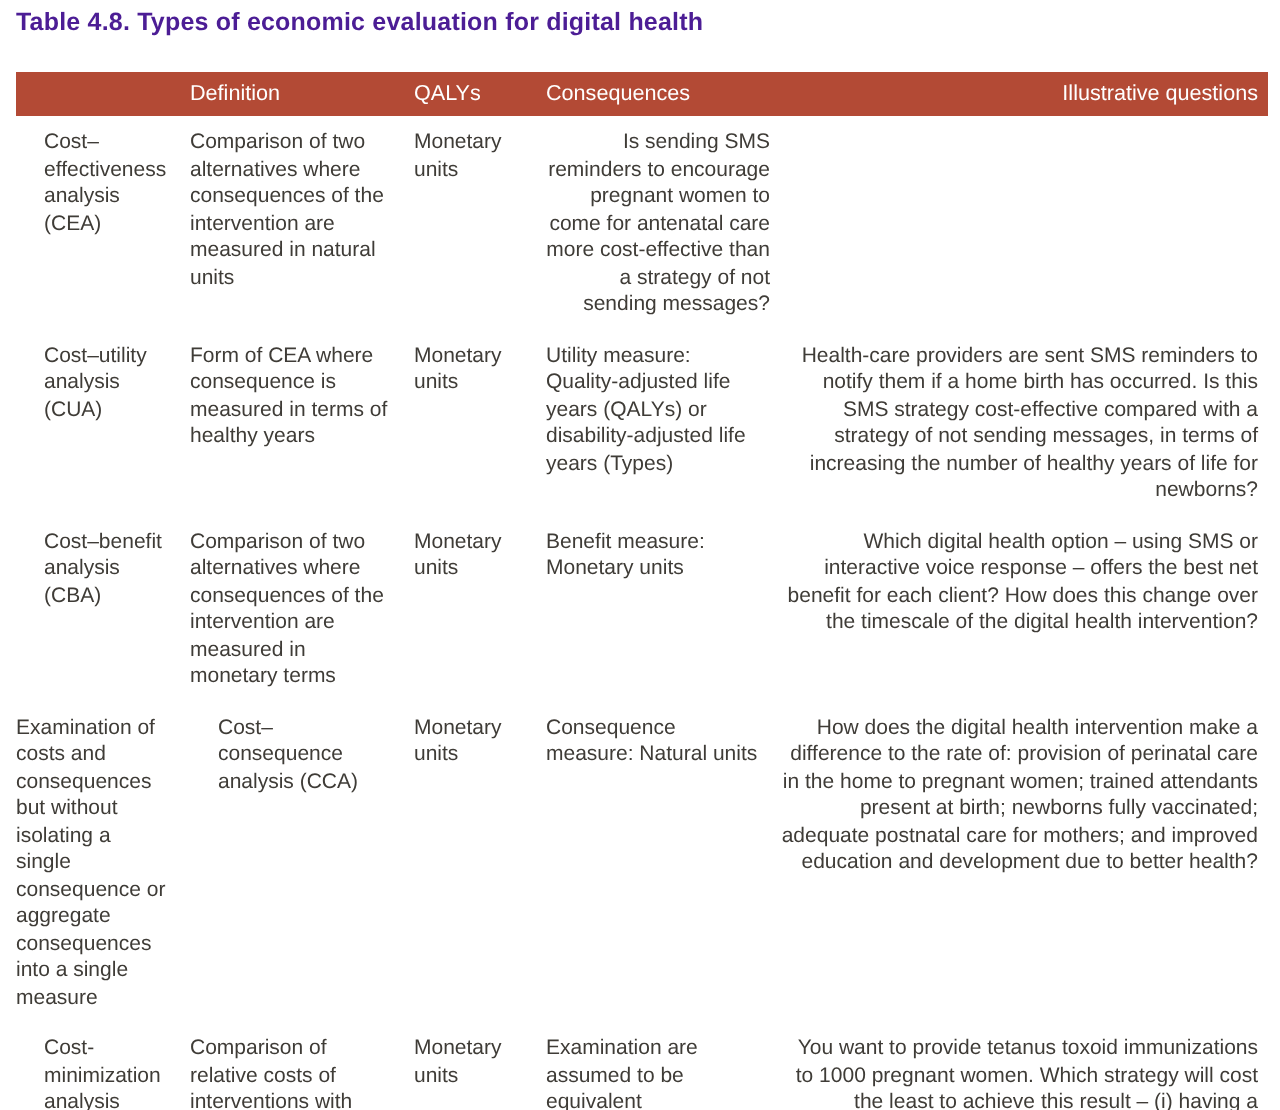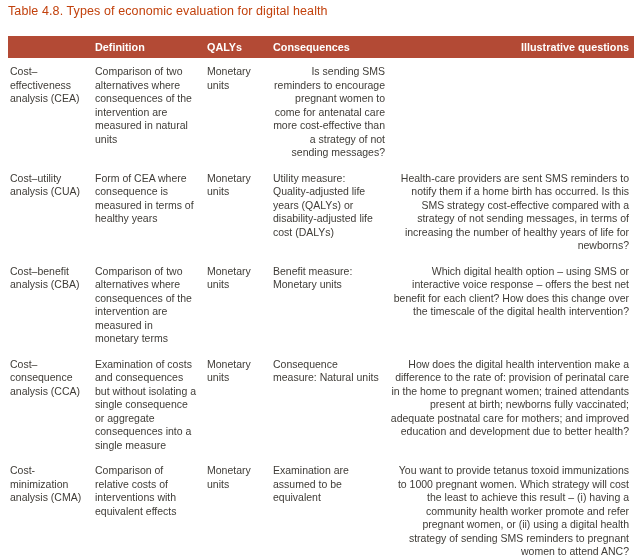--- a/index.html
+++ b/index.html
@@ -10,53 +10,53 @@
   }
   .page {
     width: 640px;
     height: 555px;
     background: #ffffff;
     padding: 4px 6px 0 8px;
     overflow: hidden;
   }
   .doc-title {
     font-size: 12.5px;
-    font-weight: normal;
-    color: #c2410c;
+    font-weight: bold;
+    color: #4c1d95;
     margin-bottom: 18px;
     letter-spacing: 0.1px;
   }
   .eval-table { width: 626px; }
   .grid-row {
     display: grid;
     grid-template-columns: 87px 112px 66px 117px 244px;
   }
   .thead {
     background: #b34a35;
     height: 22px;
     align-items: center;
     margin-bottom: 7px;
   }
   .thead .cell {
     color: #ffffff;
-    font-weight: bold;
+    font-weight: normal;
     font-size: 10.8px;
     line-height: 22px;
     padding-right: 6px;
     white-space: nowrap;
     overflow: hidden;
   }
   .trow {
     margin-bottom: 12px;
     color: #3f3c37;
     font-size: 10.5px;
     line-height: 13.5px;
   }
   .cell { padding-right: 10px; }
-  .cell.c0 { padding-left: 2px; }
+  .cell.c0 { padding-left: 2px; margin-left: 12px; }
   .cell.c4 { padding-right: 5px; text-align: right; }
 </style>
 </head>
 <body>
 
 <div class="page">
 
   <div class="doc-title">Table 4.8. Types of economic evaluation for digital health</div>
 
   <div class="eval-table">
@@ -73,35 +73,35 @@
       <div class="cell c0">Cost–effectiveness analysis (CEA)</div>
       <div class="cell c1">Comparison of two alternatives where consequences of the intervention are measured in natural units</div>
       <div class="cell c2">Monetary units</div>
       <div class="cell c4">Is sending SMS reminders to encourage pregnant women to come for antenatal care more cost-effective than a strategy of not sending messages?</div>
     </div>
 
     <div class="grid-row trow">
       <div class="cell c0">Cost–utility analysis (CUA)</div>
       <div class="cell c1">Form of CEA where consequence is measured in terms of healthy years</div>
       <div class="cell c2">Monetary units</div>
-      <div class="cell c3">Utility measure: Quality-adjusted life years (QALYs) or disability-adjusted life cost (DALYs)</div>
+      <div class="cell c3">Utility measure: Quality-adjusted life years (QALYs) or disability-adjusted life years (Types)</div>
       <div class="cell c4">Health-care providers are sent SMS reminders to notify them if a home birth has occurred. Is this SMS strategy cost-effective compared with a strategy of not sending messages, in terms of increasing the number of healthy years of life for newborns?</div>
     </div>
 
     <div class="grid-row trow">
       <div class="cell c0">Cost–benefit analysis (CBA)</div>
       <div class="cell c1">Comparison of two alternatives where consequences of the intervention are measured in monetary terms</div>
       <div class="cell c2">Monetary units</div>
       <div class="cell c3">Benefit measure: Monetary units</div>
       <div class="cell c4">Which digital health option – using SMS or interactive voice response – offers the best net benefit for each client? How does this change over the timescale of the digital health intervention?</div>
     </div>
 
     <div class="grid-row trow">
+      <div class="cell c1">Examination of costs and consequences but without isolating a single consequence or aggregate consequences into a single measure</div>
       <div class="cell c0">Cost–consequence analysis (CCA)</div>
-      <div class="cell c1">Examination of costs and consequences but without isolating a single consequence or aggregate consequences into a single measure</div>
       <div class="cell c2">Monetary units</div>
       <div class="cell c3">Consequence measure: Natural units</div>
       <div class="cell c4">How does the digital health intervention make a difference to the rate of: provision of perinatal care in the home to pregnant women; trained attendants present at birth; newborns fully vaccinated; adequate postnatal care for mothers; and improved education and development due to better health?</div>
     </div>
 
     <div class="grid-row trow">
       <div class="cell c0">Cost-minimization analysis (CMA)</div>
       <div class="cell c1">Comparison of relative costs of interventions with equivalent effects</div>
       <div class="cell c2">Monetary units</div>
       <div class="cell c3">Examination are assumed to be equivalent</div>

